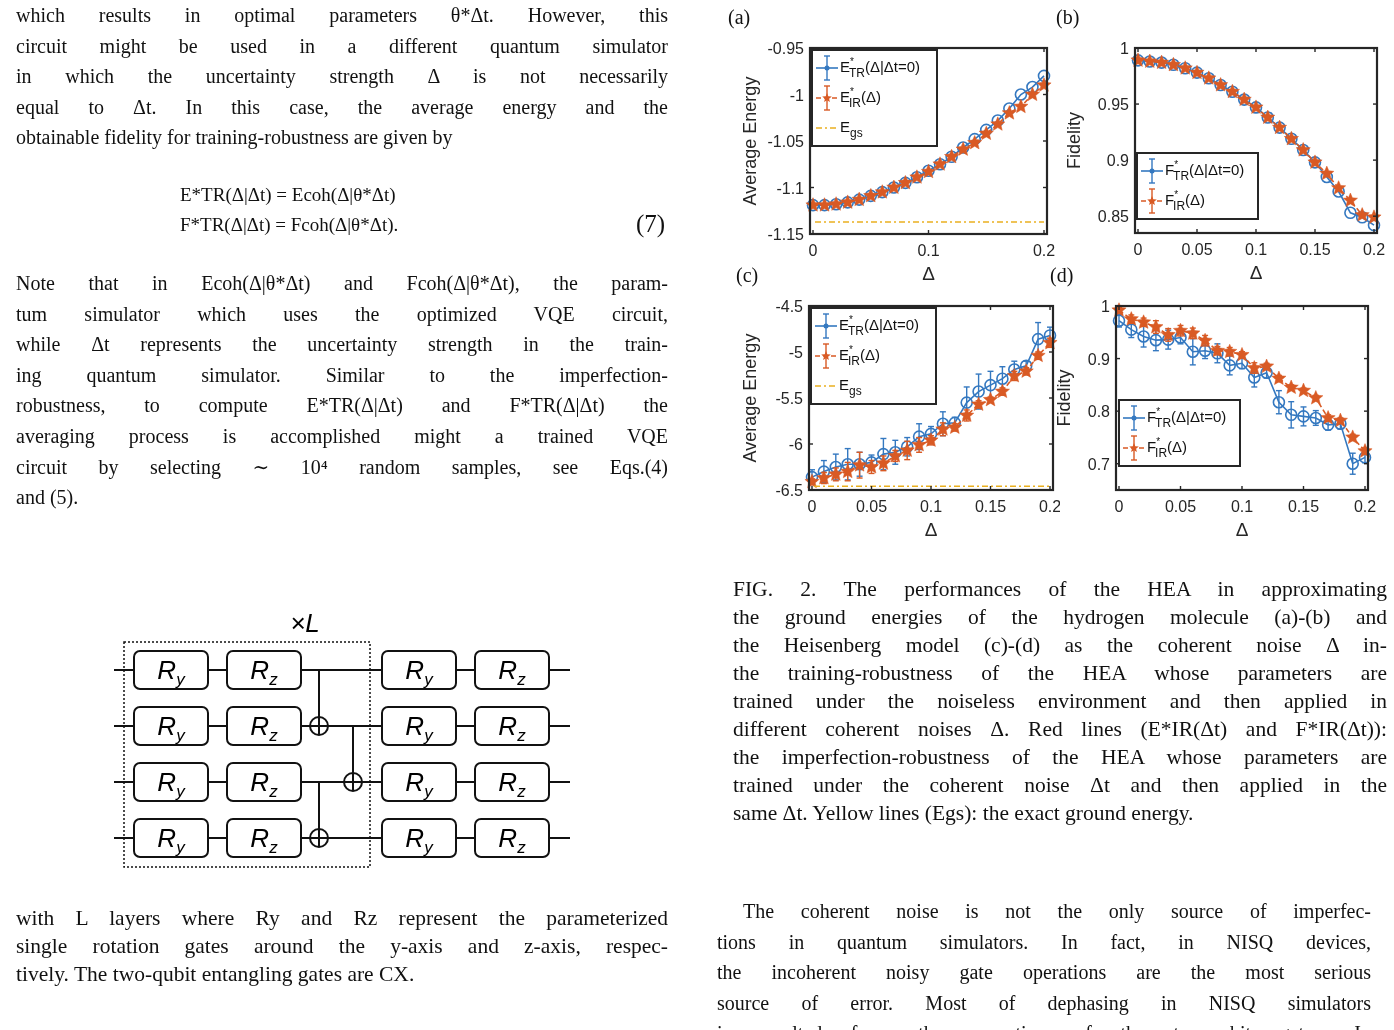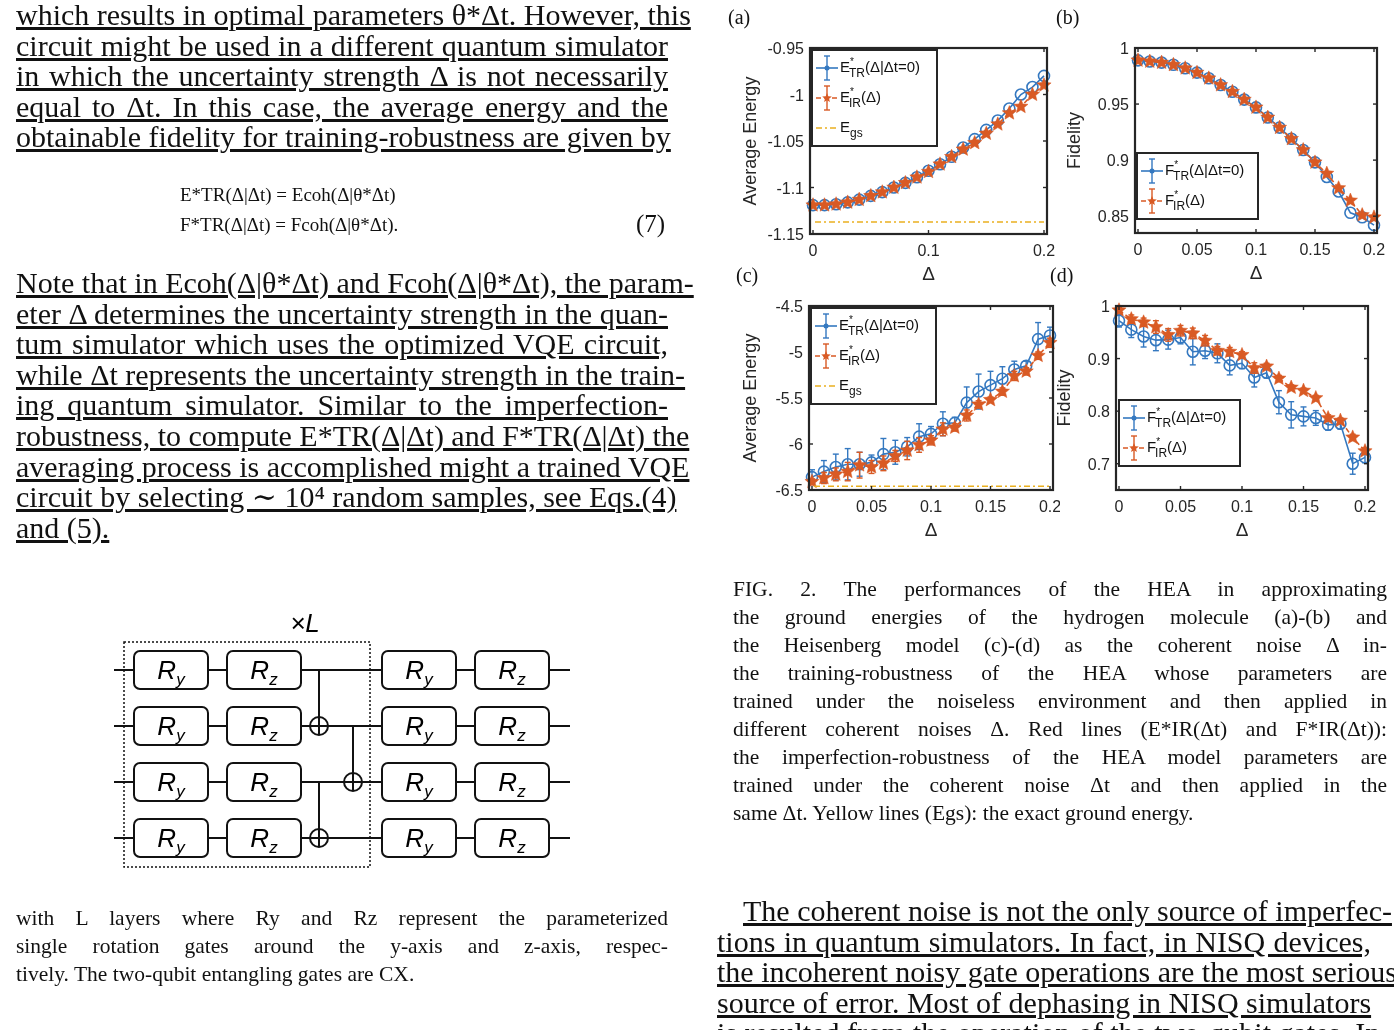--- a/index.html
+++ b/index.html
@@ -1,18 +1,18 @@
 <!DOCTYPE html>
 <html><head>
 <meta charset="utf-8">
 <style>
   html, body { margin:0; padding:0; background:#fff; }
   body { width:1394px; height:1030px; position:relative; overflow:hidden; color:#111;
          font-family:"DejaVu Serif","Liberation Serif",serif; }
-  .para { position:absolute; font-family:"Liberation Serif","DejaVu Serif",serif; font-size:30px; line-height:30.6px; text-align:justify; text-align-last:left;text-decoration:underline; }
+  .para { position:absolute; font-family:"Liberation Serif","DejaVu Serif",serif; font-size:20px; line-height:30.6px; text-align:justify; text-align-last:left; }
   .para .ln { display:block; white-space:nowrap; text-align-last:justify; }
   .para .ln.last { text-align-last:left; }
   .cap { position:absolute; font-family:"Liberation Serif","DejaVu Serif",serif; font-size:21.5px; line-height:28px; }
   .cap .ln { display:block; white-space:nowrap; text-align:justify; text-align-last:justify; }
   .cap .ln.last { text-align-last:left; }
   .eq { position:absolute; font-family:"Liberation Serif",serif; font-size:19px; line-height:30px; }
   .eqnum { position:absolute; font-family:"Liberation Serif",serif; font-size:25px; }
   .panel-label { position:absolute; font-family:"Liberation Serif",serif; font-size:20px; }
   svg text { font-family:"Liberation Sans","DejaVu Sans",sans-serif; }
 </style>
@@ -28,21 +28,20 @@
 </div>
 
 <div class="eq" style="left:180px; top:180px;">
   <div>E*TR(Δ|Δt) = Ecoh(Δ|θ*Δt)</div>
   <div>F*TR(Δ|Δt) = Fcoh(Δ|θ*Δt).</div>
 </div>
 <div class="eqnum" style="left:636px; top:210px;">(7)</div>
 
 <div class="para" style="left:16px; top:268px; width:652px;">
   <span class="ln">Note that in Ecoh(Δ|θ*Δt) and Fcoh(Δ|θ*Δt), the param-</span>
-  <span class="ln">eter Δ determines the uncertainty strength in the quan-</span>
   <span class="ln">tum simulator which uses the optimized VQE circuit,</span>
   <span class="ln">while Δt represents the uncertainty strength in the train-</span>
   <span class="ln">ing quantum simulator.  Similar to the imperfection-</span>
   <span class="ln">robustness, to compute E*TR(Δ|Δt) and F*TR(Δ|Δt) the</span>
   <span class="ln">averaging process is accomplished might a trained VQE</span>
   <span class="ln">circuit by selecting ∼ 10⁴ random samples, see Eqs.(4)</span>
   <span class="ln last">and (5).</span>
 </div>
 
 <svg style="position:absolute; left:100px; top:600px;" width="480" height="280" viewBox="0 0 480 280">
@@ -734,21 +733,21 @@
     </g>
   </svg>
 
 <div class="cap" style="left:733px; top:575px; width:654px;">
   <span class="ln">FIG. 2.  The performances of the HEA in approximating</span>
   <span class="ln">the ground energies of the hydrogen molecule (a)-(b) and</span>
   <span class="ln">the Heisenberg model (c)-(d) as the coherent noise Δ in-</span>
   <span class="ln">the training-robustness of the HEA whose parameters are</span>
   <span class="ln">trained under the noiseless environment and then applied in</span>
   <span class="ln">different coherent noises Δ. Red lines (E*IR(Δt) and F*IR(Δt)):</span>
-  <span class="ln">the imperfection-robustness of the HEA model parameters are</span>
+  <span class="ln">the imperfection-robustness of the HEA whose parameters are</span>
   <span class="ln">trained under the coherent noise Δt and then applied in the</span>
   <span class="ln last">same Δt.  Yellow lines (Egs): the exact ground energy.</span>
 </div>
 
 <div class="para" style="left:717px; top:896px; width:654px;">
   <span class="ln" style="padding-left:26px;">The coherent noise is not the only source of imperfec-</span>
   <span class="ln">tions in quantum simulators.  In fact, in NISQ devices,</span>
   <span class="ln">the incoherent noisy gate operations are the most serious</span>
   <span class="ln">source of error.  Most of dephasing in NISQ simulators</span>
   <span class="ln">is resulted from the operation of the two-qubit gates. In</span>

